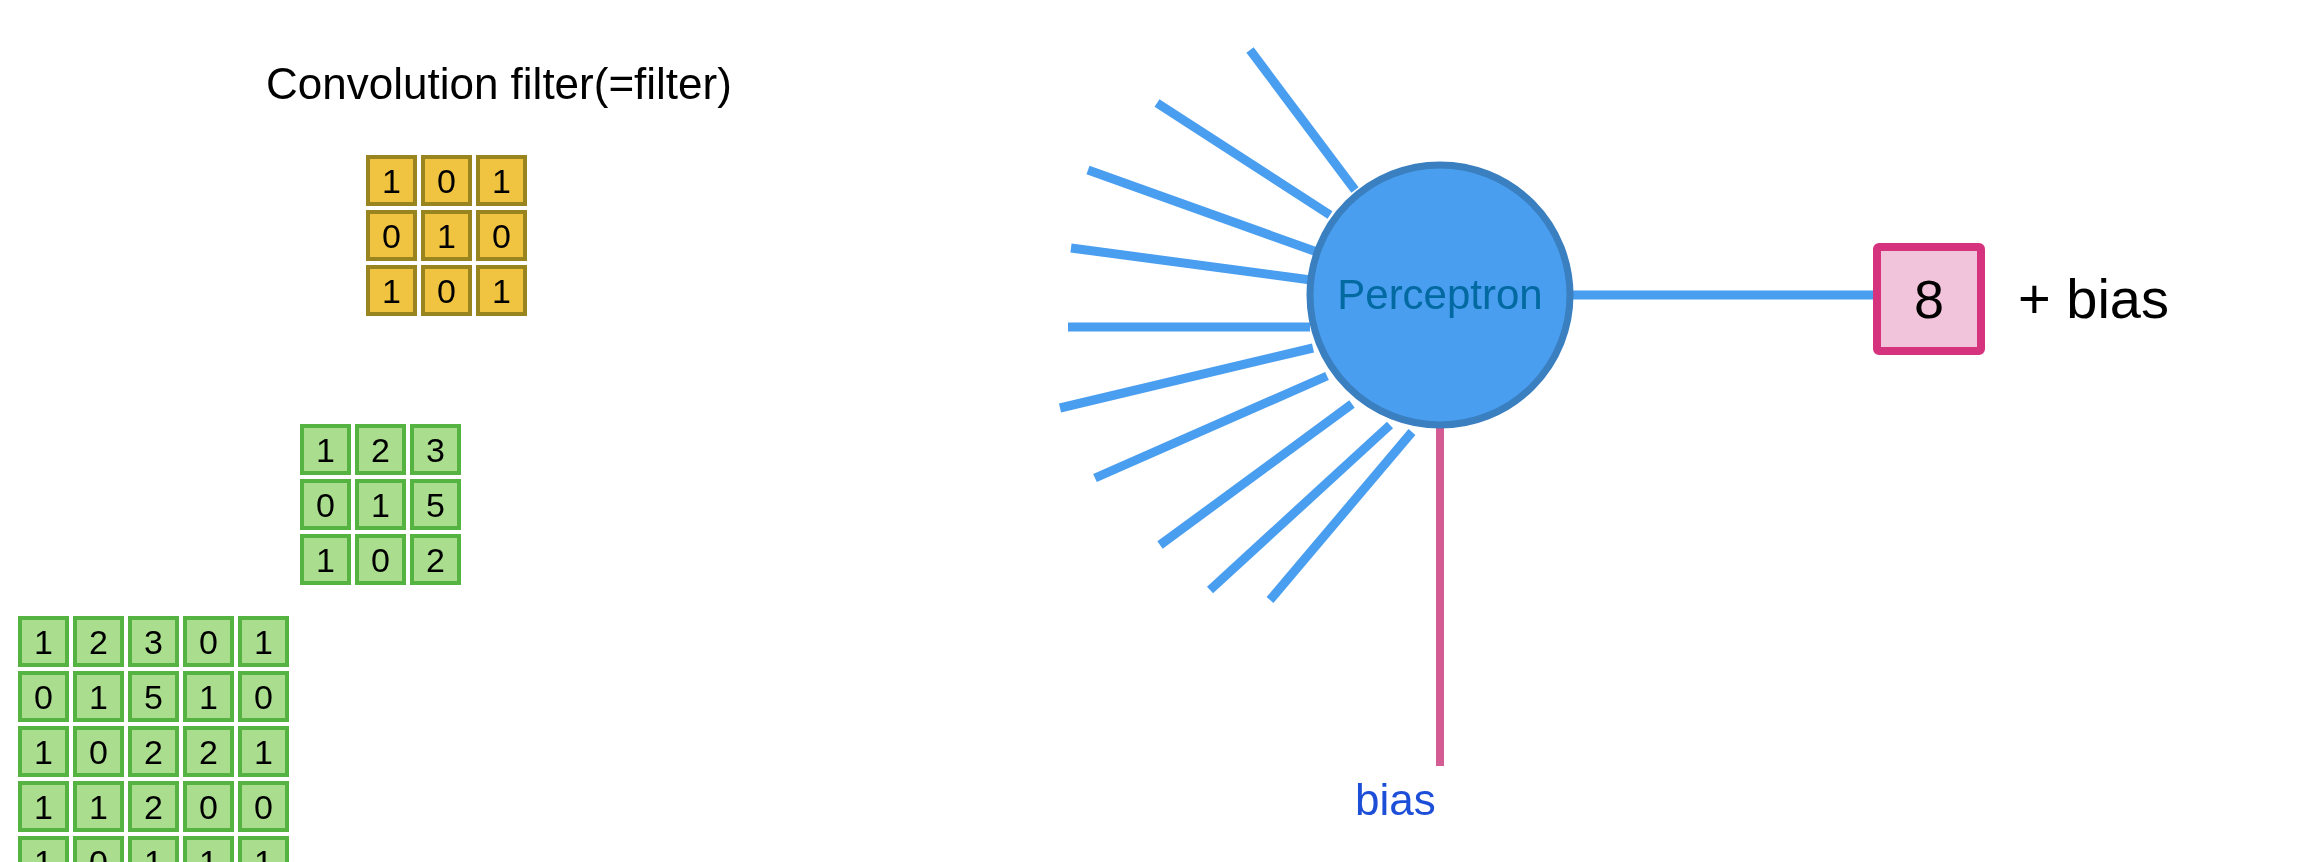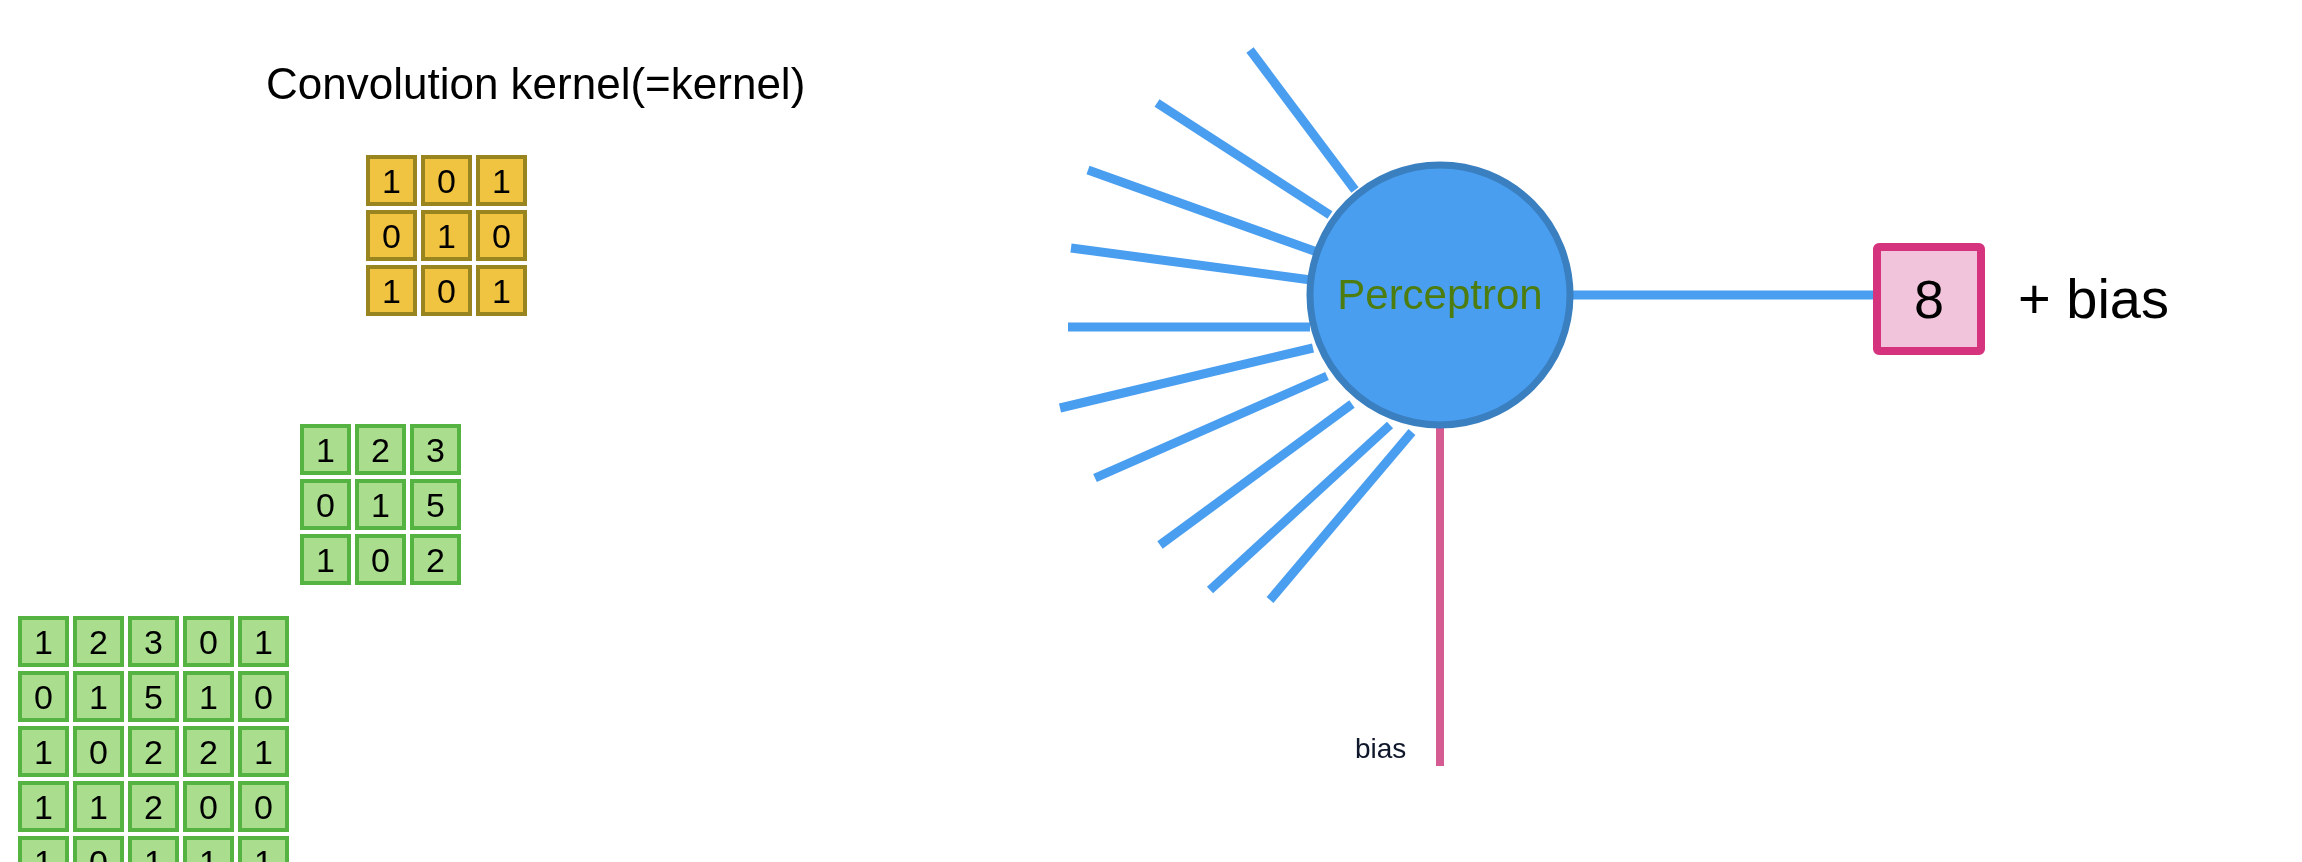--- a/index.html
+++ b/index.html
@@ -78,21 +78,21 @@
   }
 
   #perceptron-label {
     position: absolute;
     left: 1300px;
     top: 275px;
     width: 280px;
     text-align: center;
     font-size: 42px;
     line-height: 1;
-    color: #4d7c0f;
+    color: #0369a1;
     pointer-events: none;
   }
 
   #output-box {
     position: absolute;
     left: 1873px;
     top: 243px;
     width: 112px;
     height: 112px;
     box-sizing: border-box;
@@ -113,31 +113,31 @@
     top: 271px;
     font-size: 56px;
     line-height: 1;
     white-space: nowrap;
     color: #000;
   }
 
   #bias-label {
     position: absolute;
     left: 1355px;
-    top: 735px;
-    font-size: 28px;
+    top: 778px;
+    font-size: 44px;
     line-height: 1;
     white-space: nowrap;
-    color: #0f172a;
+    color: #1d4ed8;
   }
 </style>
 </head>
 <body>
 
-<div id="conv-title">Convolution kernel(=kernel)</div>
+<div id="conv-title">Convolution filter(=filter)</div>
 
 <div id="kernel-grid" class="grid">
     <div class="cell yellow">1</div>
     <div class="cell yellow">0</div>
     <div class="cell yellow">1</div>
     <div class="cell yellow">0</div>
     <div class="cell yellow">1</div>
     <div class="cell yellow">0</div>
     <div class="cell yellow">1</div>
     <div class="cell yellow">0</div>

